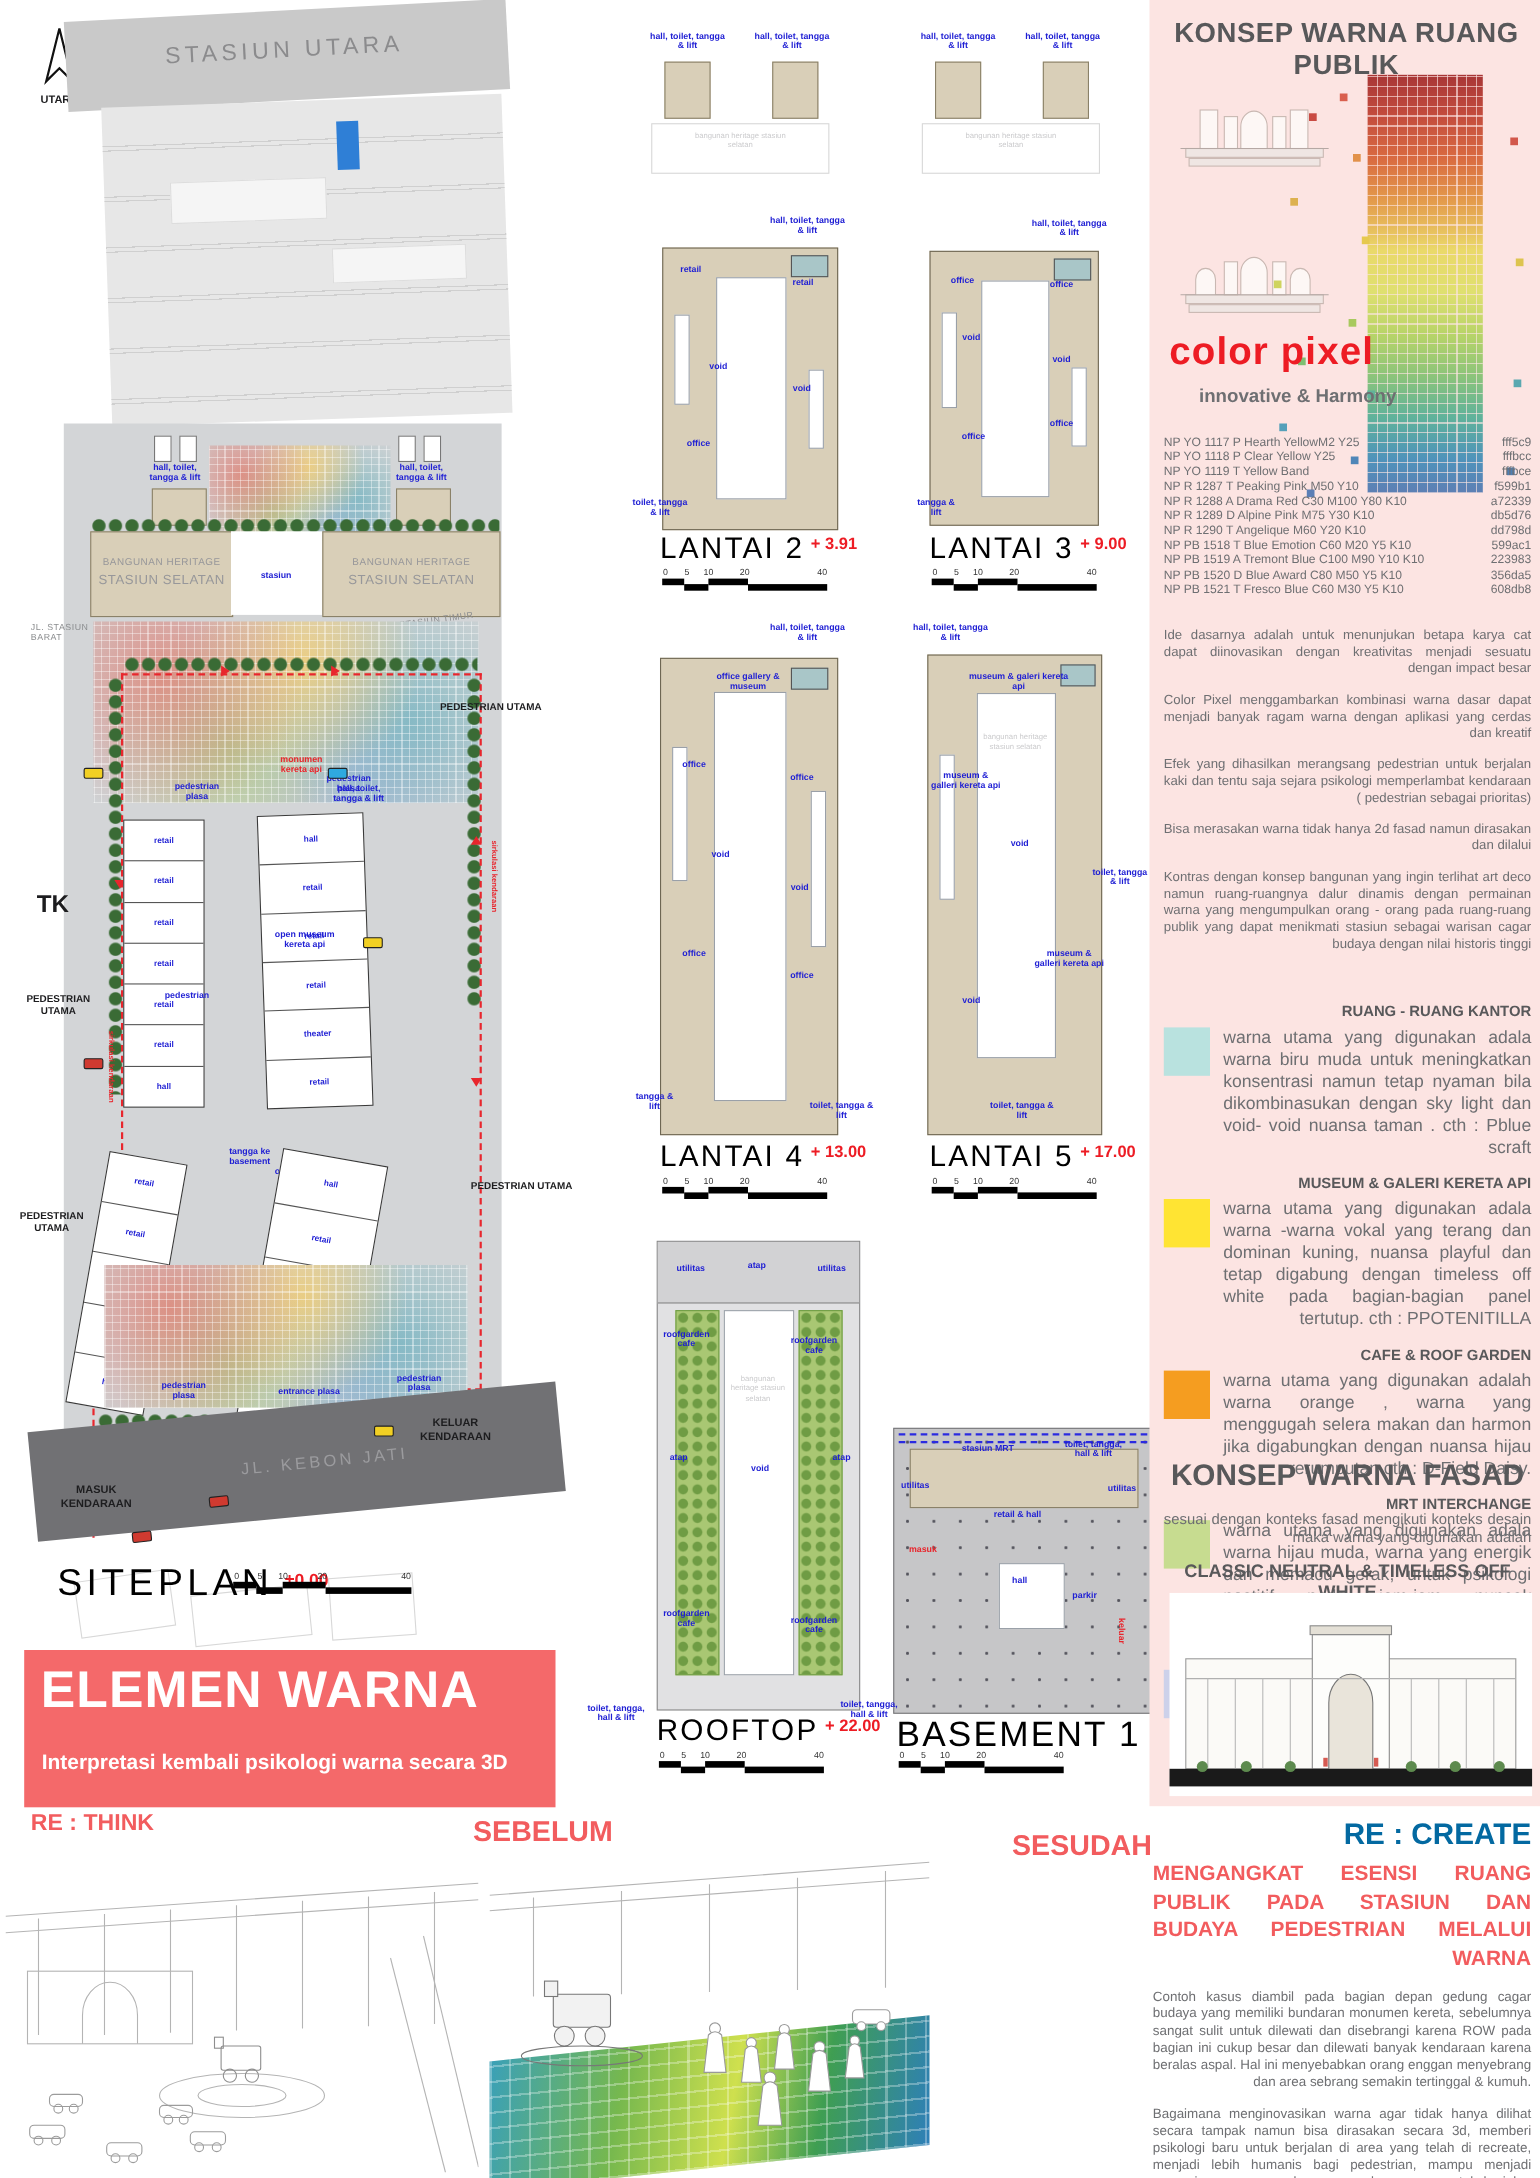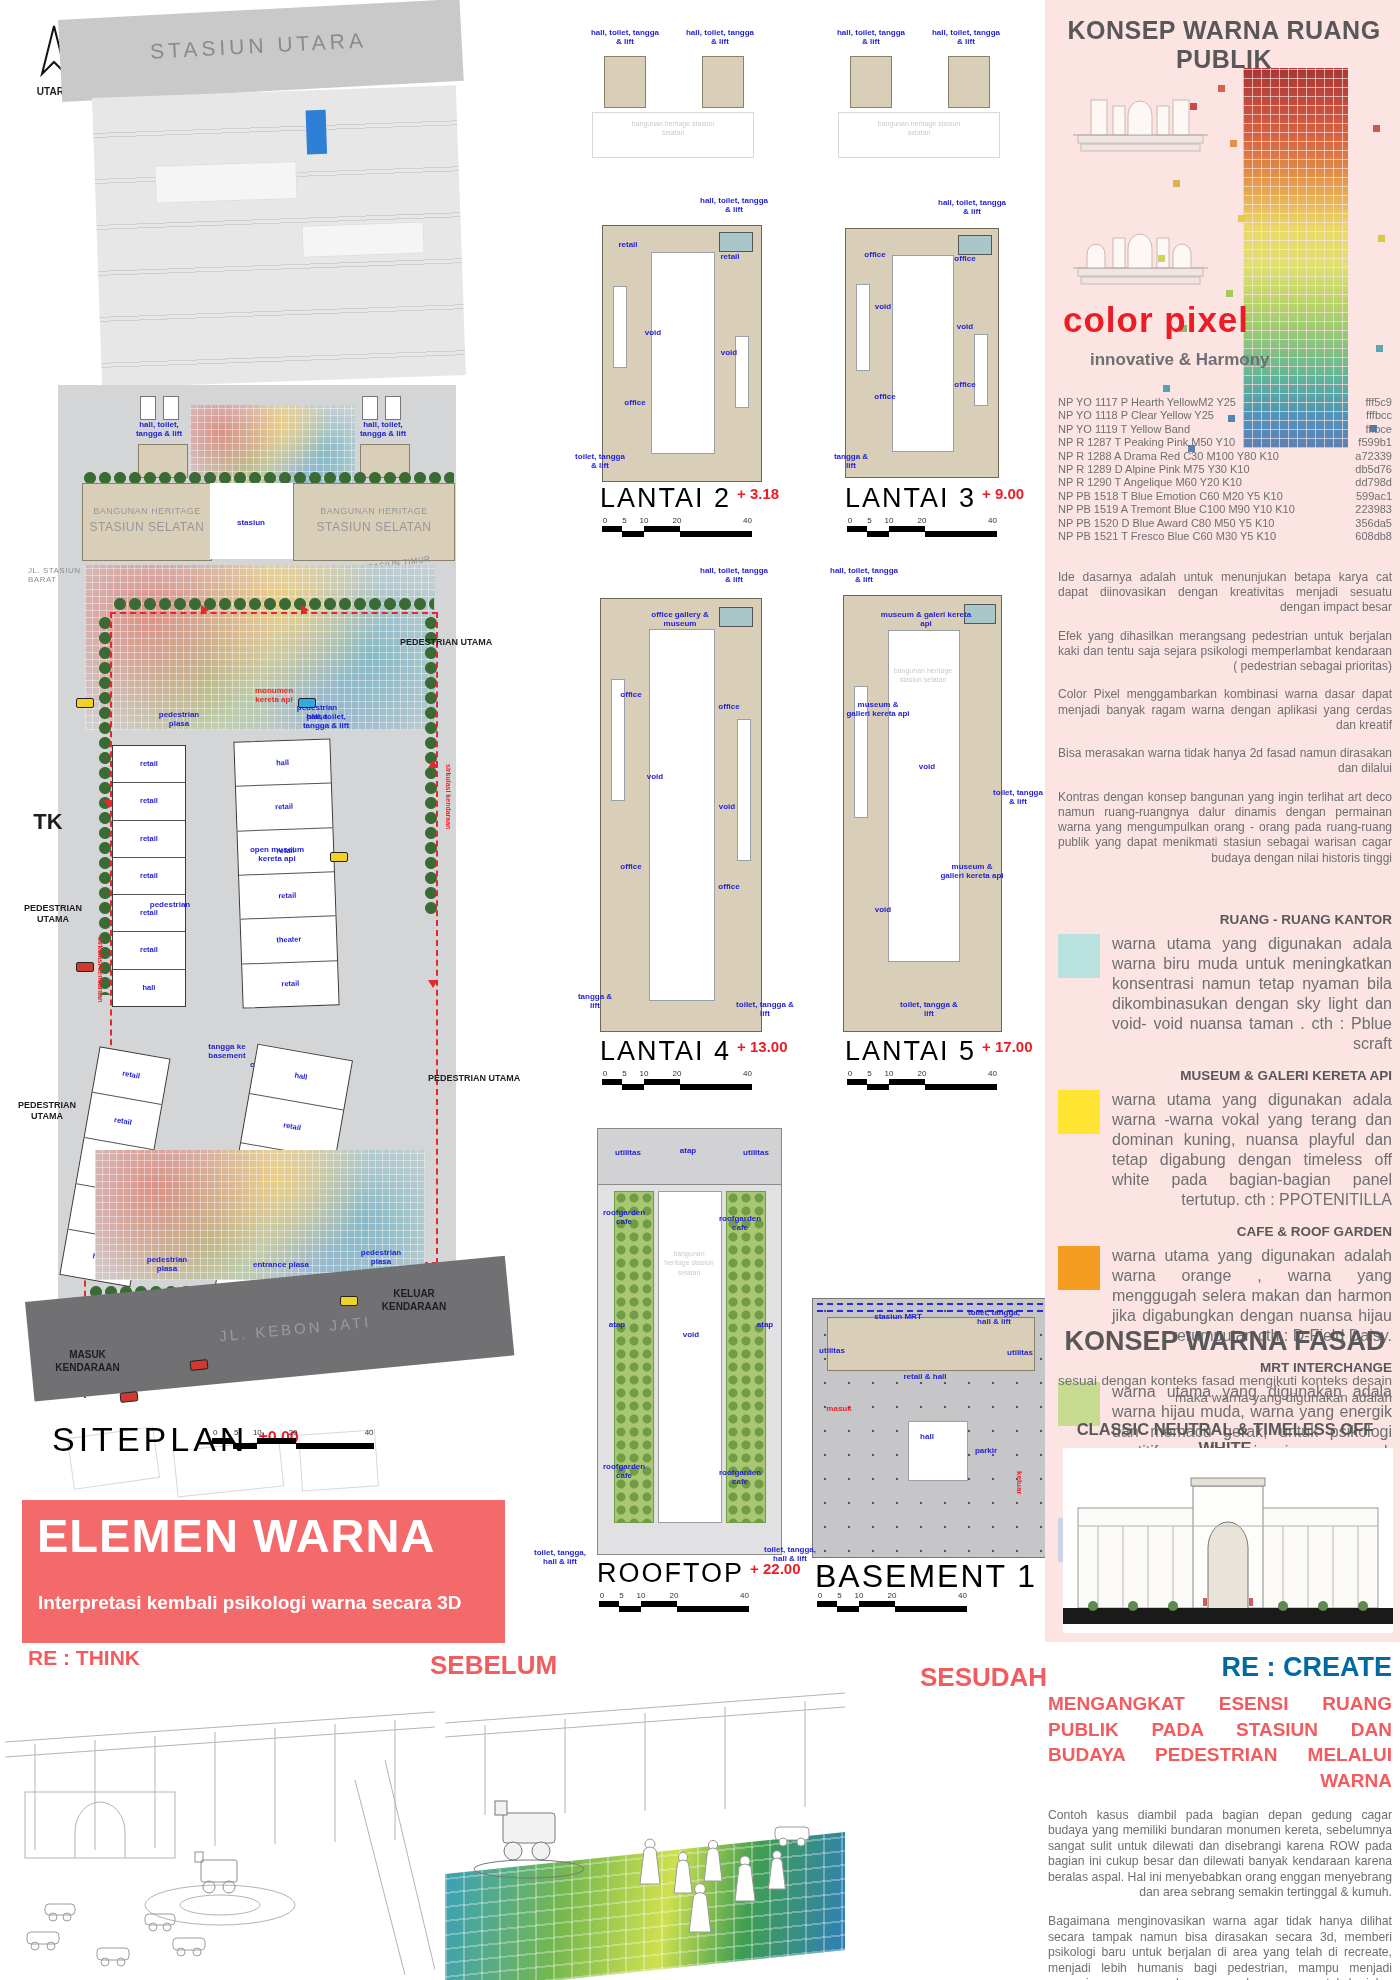--- a/index.html
+++ b/index.html
@@ -346,21 +346,21 @@
   </div>
   <div class="bl" style="left:938px;top:198px;width:68px;">hall, toilet, tangga &amp; lift</div>
   <div class="bl" style="left:858px;top:250px;width:34px;">office</div>
   <div class="bl" style="left:948px;top:254px;width:34px;">office</div>
   <div class="bl" style="left:868px;top:302px;width:30px;">void</div>
   <div class="bl" style="left:950px;top:322px;width:30px;">void</div>
   <div class="bl" style="left:868px;top:392px;width:34px;">office</div>
   <div class="bl" style="left:948px;top:380px;width:34px;">office</div>
   <div class="bl" style="left:828px;top:452px;width:46px;">tangga &amp; lift</div>
 
-  <div class="ptitle" style="left:600px;top:483px;"><span class="pname">LANTAI 2</span><span class="plevel">+ 3.18</span></div>
+  <div class="ptitle" style="left:600px;top:483px;"><span class="pname">LANTAI 2</span><span class="plevel">+ 3.91</span></div>
   <div class="scalebar" style="left:602px;top:516px;width:150px;">
     <div class="ticks">
         <span class="t0">0</span>
         <span class="t1">5</span>
         <span class="t2">10</span>
         <span class="t3">20</span>
         <span class="t4">40</span>
       </div>
     <div class="bars">
         <i class="s1"></i>
@@ -592,22 +592,22 @@
         <span>356da5</span>
       </div>
     <div class="row">
         <span>NP PB 1521 T  Fresco Blue C60 M30 Y5 K10</span>
         <span>608db8</span>
       </div>
   </div>
 
   <div class="ab" style="left:1058px;top:570px;width:334px;">
     <div class="para">Ide dasarnya adalah untuk menunjukan betapa karya cat dapat diinovasikan dengan kreativitas menjadi sesuatu dengan impact besar</div>
+    <div class="para">Color Pixel  menggambarkan kombinasi warna dasar dapat menjadi banyak ragam warna dengan aplikasi yang cerdas dan kreatif</div>
     <div class="para">Efek yang dihasilkan merangsang pedestrian untuk berjalan kaki dan tentu saja sejara psikologi memperlambat kendaraan ( pedestrian sebagai prioritas)</div>
-    <div class="para">Color Pixel  menggambarkan kombinasi warna dasar dapat menjadi banyak ragam warna dengan aplikasi yang cerdas dan kreatif</div>
     <div class="para">Bisa merasakan warna tidak hanya 2d fasad namun dirasakan dan dilalui</div>
     <div class="para">Kontras dengan konsep bangunan yang ingin terlihat art deco namun ruang-ruangnya dalur dinamis dengan permainan warna yang mengumpulkan orang - orang pada ruang-ruang publik yang dapat menikmati stasiun sebagai warisan cagar budaya dengan nilai historis tinggi</div>
   </div>
 
 
   <div class="ab" style="left:1058px;top:898px;width:334px;">
     <div class="sech">RUANG - RUANG KANTOR</div>
     <div class="secrow">
       <div class="swatch" style="background:#b9e2df;"></div>
       <div class="sectxt">warna utama yang digunakan adala warna biru muda untuk meningkatkan konsentrasi namun tetap nyaman bila dikombinasukan dengan sky light dan void- void nuansa taman . cth : Pblue scraft</div>

